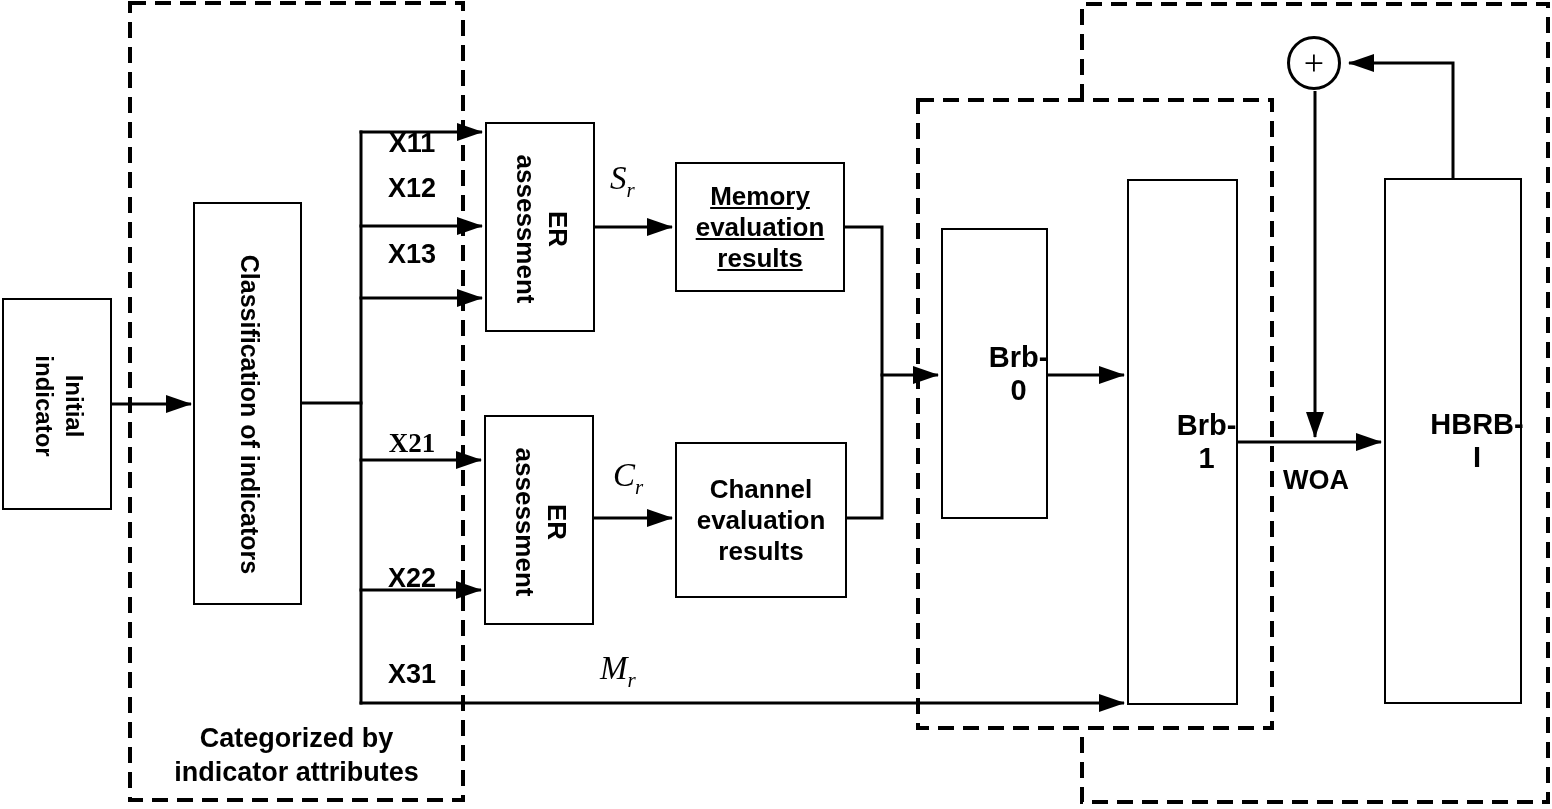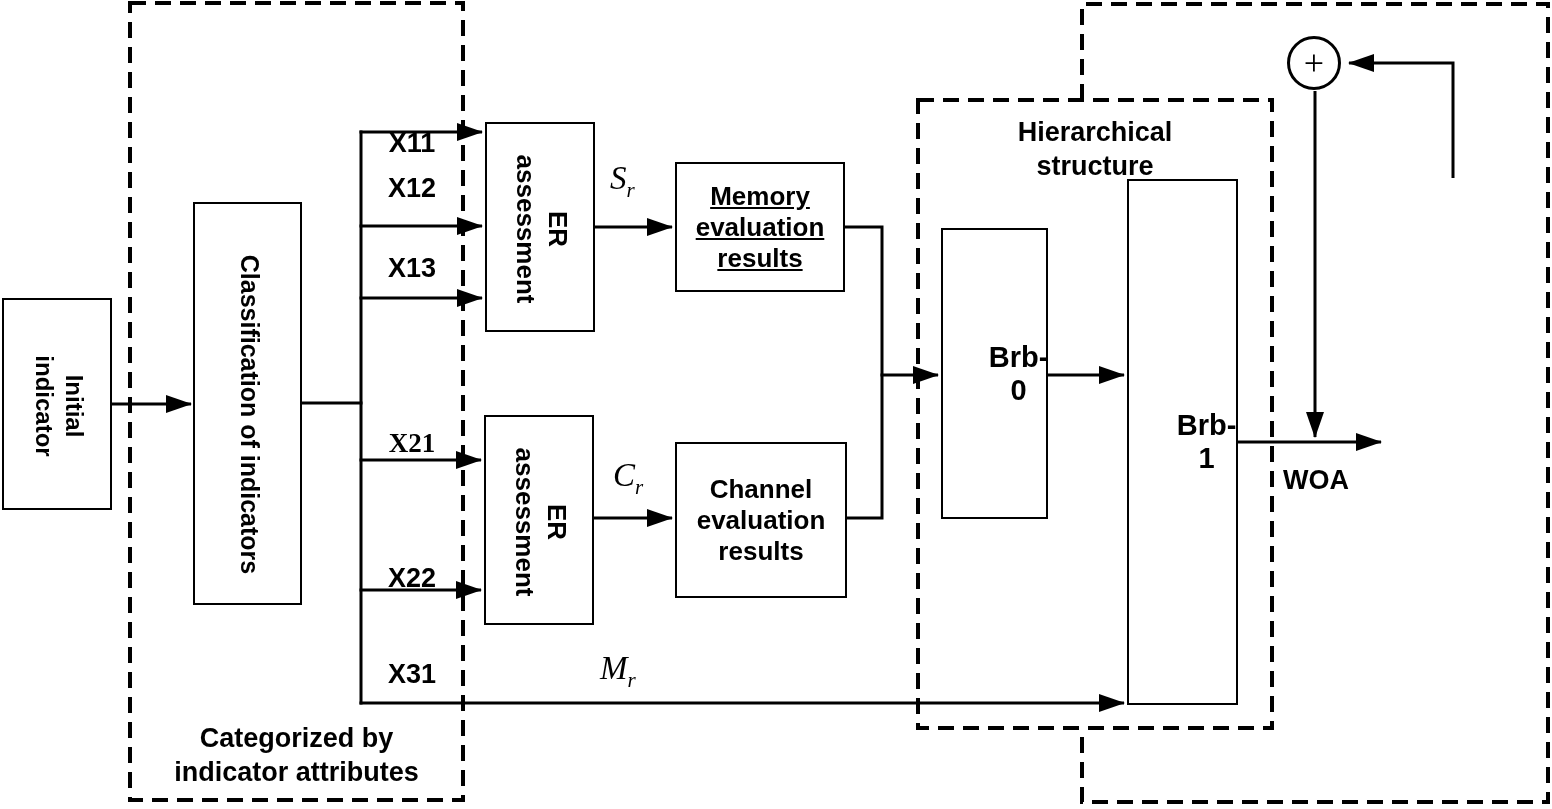--- a/index.html
+++ b/index.html
@@ -102,36 +102,35 @@
 results</div>
 
   <div class="box" style="left:675px; top:442px; width:172px; height:156px; font-size:26px;">Channel
 evaluation
 results</div>
 
   <div class="box thin" style="left:941px; top:228px; width:107px; height:291px; font-size:29px;">Brb-0</div>
 
   <div class="box thin" style="left:1127px; top:179px; width:111px; height:526px; font-size:29px;">Brb-1</div>
 
+  <div class="box thin" style="left:1384px; top:178px; width:138px; height:526px; font-size:29px;">HBRB-I</div>
 
   <div class="sum">
     <span>+</span>
   </div>
 
   <div class="lbl" style="left:372px; top:91px;  width:80px;margin-top:36px;">X11</div>
   <div class="lbl" style="left:372px; top:172px; width:80px;">X12</div>
-  <div class="lbl" style="left:372px; top:252px; width:80px;text-align:center;">X13</div>
+  <div class="lbl" style="left:372px; top:238px; width:80px;text-align:center;">X13</div>
   <div class="lbl" style="left:372px; top:427px; width:80px;font-family:Liberation Serif, serif;">X21</div>
   <div class="lbl" style="left:372px; top:562px; width:80px;">X22</div>
   <div class="lbl" style="left:372px; top:658px; width:80px;">X31</div>
 
   <div class="math" style="left:610px; top:160px;"><span>S</span><sub>r</sub></div>
   <div class="math" style="left:613px; top:457px;"><span>C</span><sub>r</sub></div>
   <div class="math" style="left:600px; top:650px;"><span>M</span><sub>r</sub></div>
 
   <div class="lbl" style="left:1266px; top:464px; width:100px;">WOA</div>
 
   <div class="lbl" style="left:130px; top:722px; width:333px;">Categorized by
 indicator attributes</div>
-  <div class="lbl" style="left:918px; top:116px; width:354px;">Hierarchical
-structure</div>
 
 </div>
 
 </body></html>

